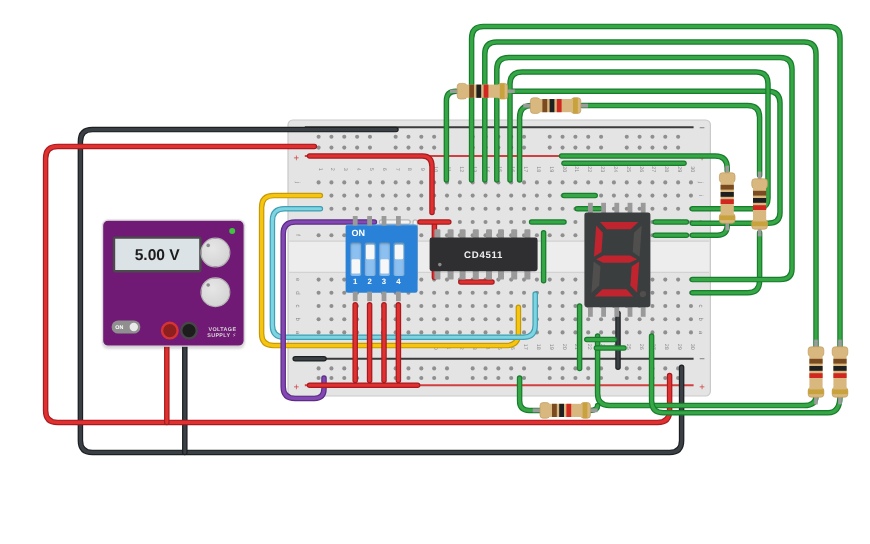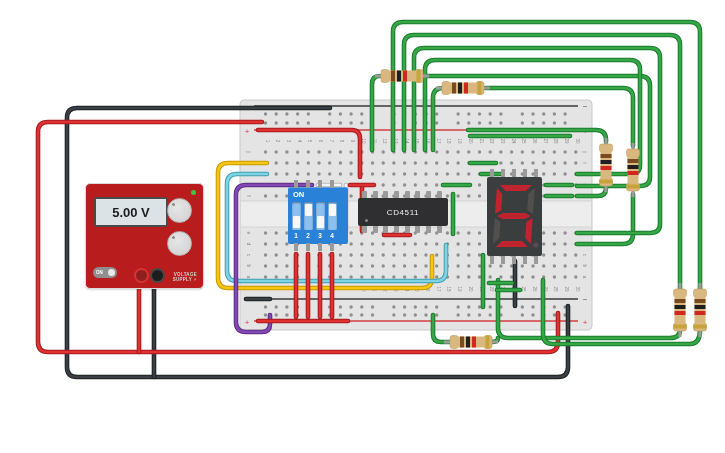--- a/index.html
+++ b/index.html
@@ -1,20 +1,20 @@
 <!DOCTYPE html>
 <html><head>
 <meta charset="utf-8">
 <style>
   html,body{margin:0;padding:0;background:#fff;}
   .stage{position:relative;width:725px;height:453px;background:#ffffff;overflow:hidden;
          font-family:"Liberation Sans","DejaVu Sans",sans-serif;}
   .stage svg{position:absolute;left:0;top:0;}
   
-  .psu{position:absolute;left:85px;top:183px;width:117px;height:104px;background:#b91c1c;
+  .psu{position:absolute;left:85px;top:183px;width:117px;height:104px;background:#701a75;
        border:1px solid #dcdcdc;border-radius:5px;box-shadow:0 1px 2px rgba(0,0,0,.15);}
   .psu-led{position:absolute;right:7px;top:6px;width:5px;height:5px;border-radius:50%;background:#3ec43e;}
   .psu-display{position:absolute;left:8px;width:70px;height:26px;background:#dce3e6;
        border:2px solid #4a4a4a;border-radius:2px;display:flex;align-items:center;justify-content:center;
        font-weight:bold;font-size:13px;color:#1c1c1c;}
   .psu-knob{position:absolute;left:81px;width:23px;height:23px;border-radius:50%;
        background:radial-gradient(circle at 40% 35%,#e6e6e6,#cfcfcf);border:1px solid #b2b2b2;}
   .psu-knob::after{content:"";position:absolute;left:4px;top:4px;width:3px;height:3px;border-radius:50%;background:#8a8a8a;}
   .psu-toggle{position:absolute;left:7px;top:83px;width:24px;height:11px;background:#8f8f8f;border-radius:6px;}
   .psu-toggle .tlabel{position:absolute;left:3px;top:3px;font-size:4.5px;color:#fff;font-weight:bold;}
@@ -32,21 +32,21 @@
   .dip-on{position:absolute;left:5px;top:3px;color:#fff;font-weight:bold;font-size:7.5px;}
   .dip-slot{position:absolute;top:15px;width:9px;height:28px;background:#8cc0f0;border-radius:1.5px;
        box-shadow:inset 0 1px 2px rgba(0,0,0,.35);}
   .dip-slider{position:absolute;left:1px;width:7px;height:12px;background:#f7f7f7;border-radius:1px;}
   .dip-num{position:absolute;top:45px;width:9px;text-align:center;color:#fff;font-size:6.5px;font-weight:bold;}
   
   .ic{position:absolute;left:356px;top:189px;width:94px;height:46px;}
   .ic .pin{position:absolute;width:5px;height:8px;background:#9a9a9a;border-radius:1px;}
   .ic-body{position:absolute;left:2px;top:9px;width:90px;height:28px;background:#2f2f31;border-radius:2px;
        display:flex;align-items:center;justify-content:center;}
-  .ic-label{color:#efefef;font-size:8px;font-weight:normal;letter-spacing:.6px;}
+  .ic-label{color:#efefef;font-size:8px;font-weight:bold;letter-spacing:.6px;}
   .ic-dot{position:absolute;left:7px;bottom:4px;width:3px;height:3px;border-radius:50%;background:#8a8a8a;}
   
   .sseg{position:absolute;left:487px;top:169px;width:55px;height:95px;}
   .sseg .pin{position:absolute;width:4px;height:9px;background:#9a9a9a;}
   .sseg-body{position:absolute;left:0;top:8px;width:55px;height:79px;border-radius:2px;}
 </style>
 </head>
 <body>
 
 <div class="stage">

